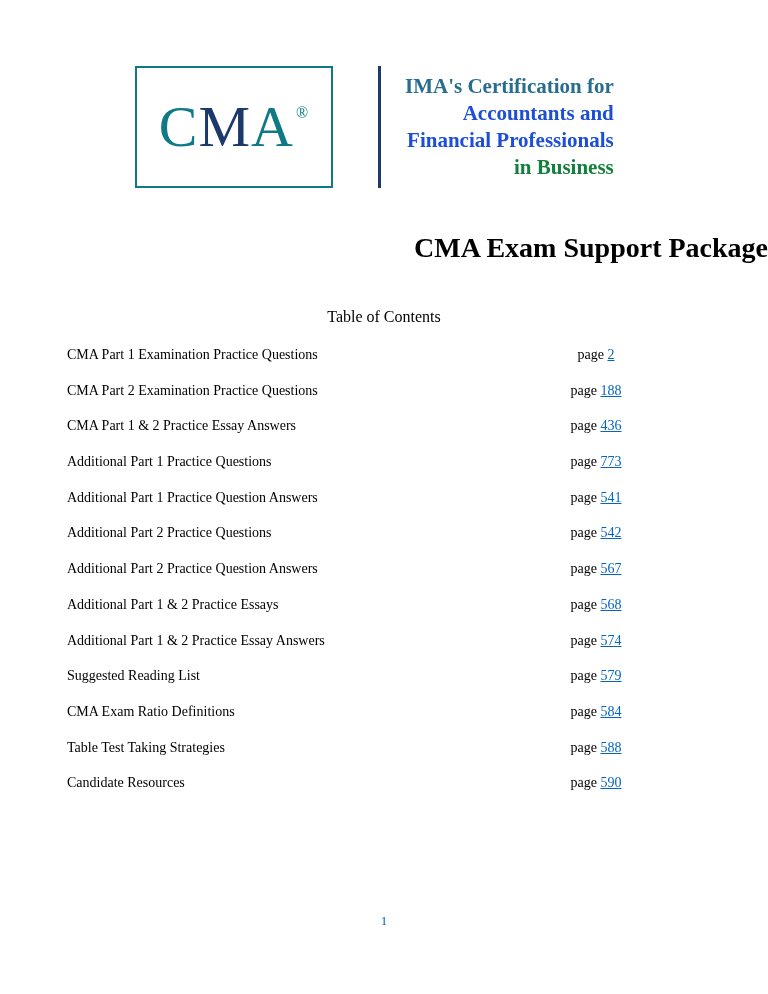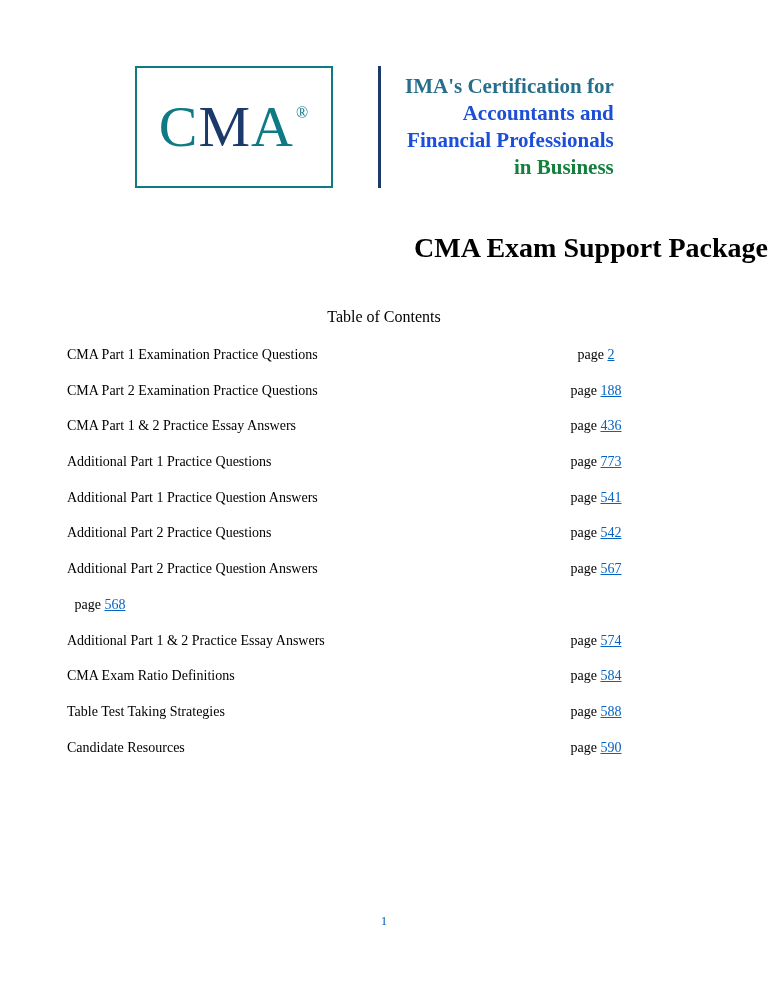--- a/index.html
+++ b/index.html
@@ -201,34 +201,42 @@
 
     <div class="toc-row">
       <span class="toc-entry-label">Additional Part 2 Practice Question Answers</span>
       <span class="toc-page-cell">
         <span>page</span>
         <a class="toc-page-link" href="#">567</a>
       </span>
     </div>
 
     <div class="toc-row">
+      <span class="toc-entry-label">Additional Part 1 &amp; 2 Practice Essays</span>
       <span class="toc-page-cell">
         <span>page</span>
         <a class="toc-page-link" href="#">568</a>
       </span>
     </div>
 
     <div class="toc-row">
       <span class="toc-entry-label">Additional Part 1 &amp; 2 Practice Essay Answers</span>
       <span class="toc-page-cell">
         <span>page</span>
         <a class="toc-page-link" href="#">574</a>
       </span>
     </div>
 
+    <div class="toc-row">
+      <span class="toc-entry-label">Suggested Reading List</span>
+      <span class="toc-page-cell">
+        <span>page</span>
+        <a class="toc-page-link" href="#">579</a>
+      </span>
+    </div>
 
     <div class="toc-row">
       <span class="toc-entry-label">CMA Exam Ratio Definitions</span>
       <span class="toc-page-cell">
         <span>page</span>
         <a class="toc-page-link" href="#">584</a>
       </span>
     </div>
 
     <div class="toc-row">

